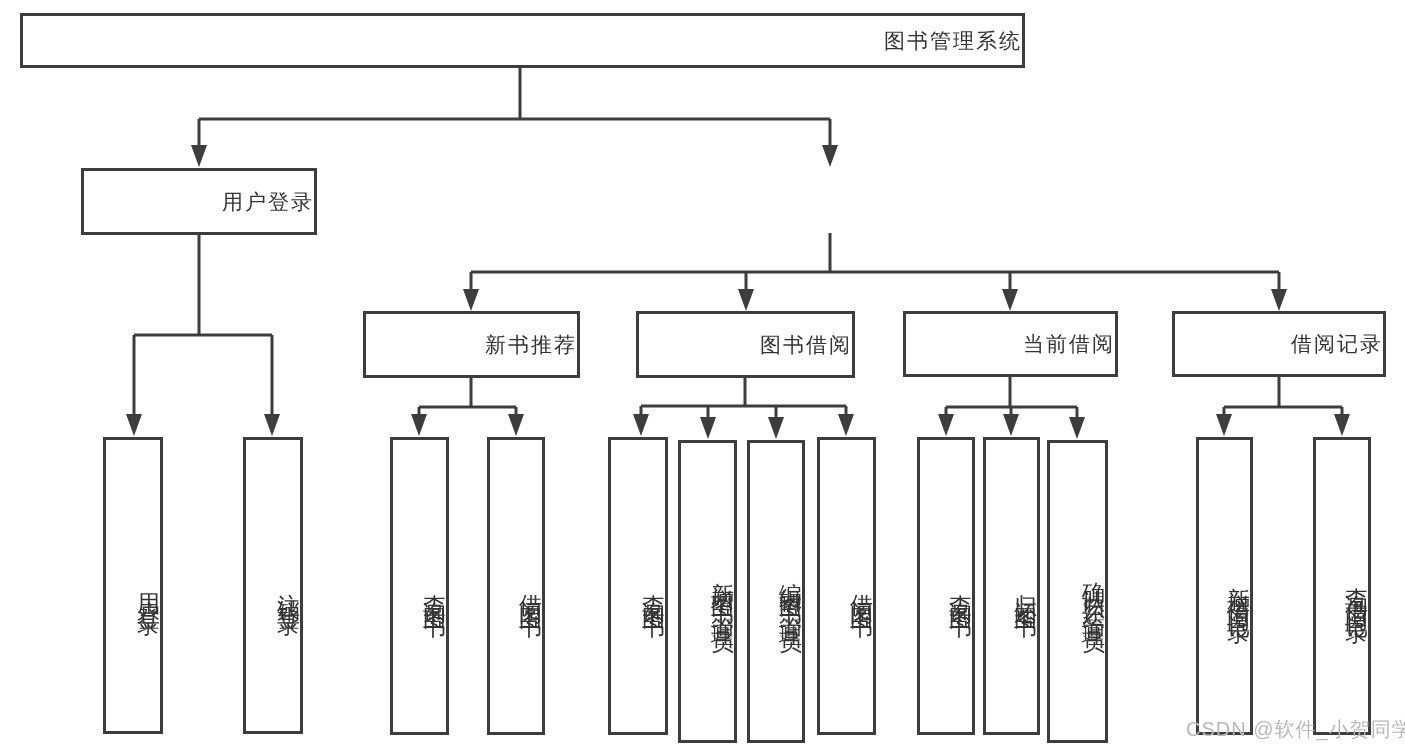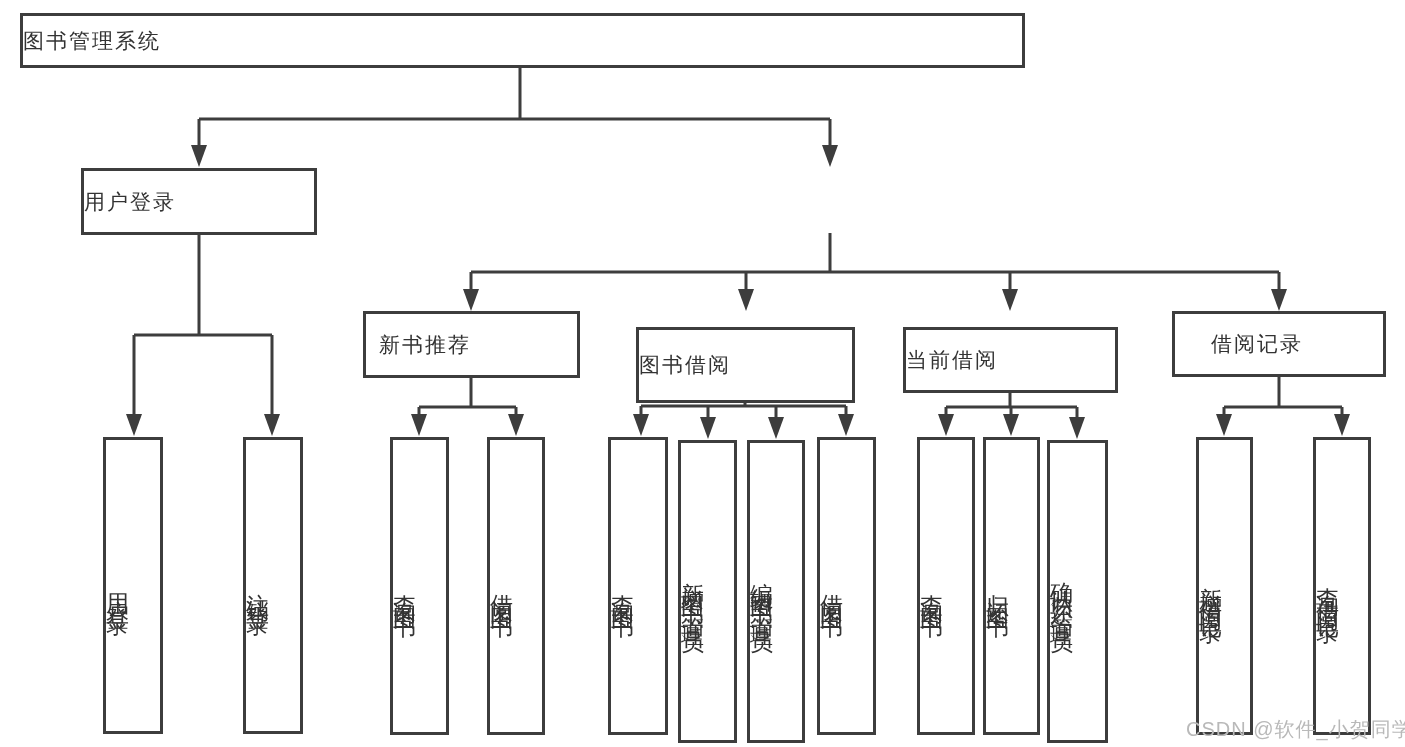--- a/index.html
+++ b/index.html
@@ -13,21 +13,21 @@
   #wires { position:absolute; left:0; top:0; width:1405px; height:747px; }
   #wires path { stroke:#3d3d3d; stroke-width:3; fill:none; }
   #wires polygon { fill:#3d3d3d; stroke:none; }
   .box {
     position:absolute;
     box-sizing:border-box;
     border:3px solid #3d3d3d;
     background:#ffffff;
     display:flex;
     align-items:center;
-    justify-content:flex-start;
+    justify-content:flex-end;
   }
   .hlabel {
     font-size:21px;
     color:#333333;
     letter-spacing:2px;
     white-space:nowrap;
   }
   .vlabel {
     writing-mode:vertical-rl;
     text-orientation:mixed;
@@ -99,24 +99,24 @@
     <span class="hlabel">图书管理系统</span>
   </div>
 
   <div class="box" style="left:81px; top:168px; width:236px; height:67px;">
     <span class="hlabel">用户登录</span>
   </div>
 
   <div class="box" style="left:363px; top:311px; width:217px; height:67px;padding-left:13px;">
     <span class="hlabel">新书推荐</span>
   </div>
-  <div class="box" style="left:636px; top:327px; width:219px; height:76px;">
+  <div class="box" style="left:636px; top:311px; width:219px; height:67px;">
     <span class="hlabel">图书借阅</span>
   </div>
-  <div class="box" style="left:903px; top:327px; width:215px; height:66px;">
+  <div class="box" style="left:903px; top:311px; width:215px; height:66px;">
     <span class="hlabel">当前借阅</span>
   </div>
   <div class="box" style="left:1172px; top:311px; width:214px; height:66px;padding-left:36px;">
     <span class="hlabel">借阅记录</span>
   </div>
 
   <div class="box" style="left:103px; top:437px; width:60px; height:297px;">
     <span class="vlabel">用户登录</span>
   </div>
   <div class="box" style="left:243px; top:437px; width:60px; height:297px;">

